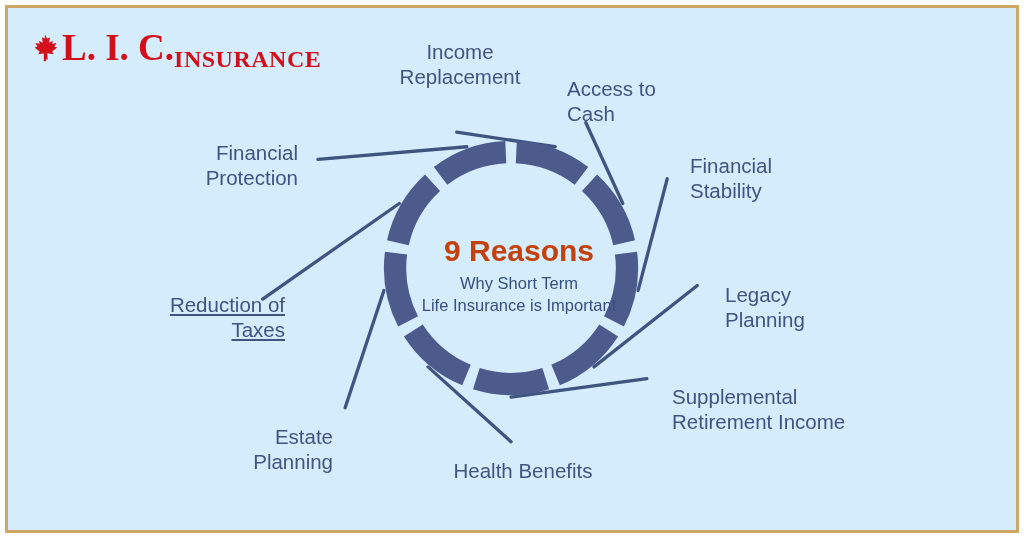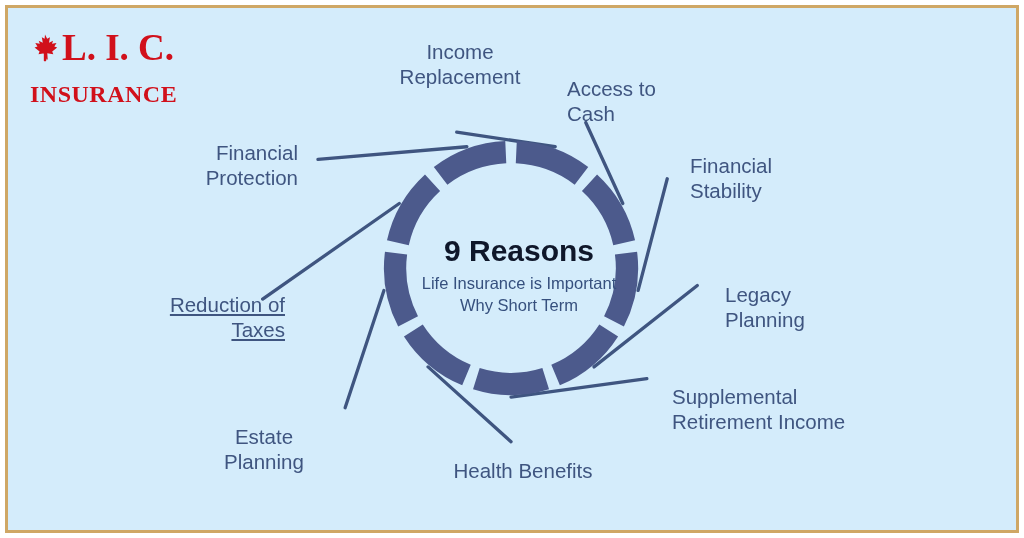--- a/index.html
+++ b/index.html
@@ -29,21 +29,20 @@
     box-sizing: border-box;
     border: 3px solid #cfa765;
     background: #d4ecfb;
     overflow: hidden;
   }
   #logo {
     position: absolute;
     left: 22px;
     top: 22px;
     display: flex;
-    flex-direction: column;
     align-items: flex-start;
     line-height: 1;
     user-select: none;
   }
   #logo-row {
     display: flex;
     align-items: center;
   }
   #logo-leaf {
     width: 30px;
@@ -88,21 +87,21 @@
   #center-block {
     position: absolute;
     left: 511px;
     top: 268px;
     transform: translate(-50%, -50%);
     width: 230px;
     text-align: center;
     user-select: none;
   }
   #center-title {
-    color: #0f172a;
+    color: #c2410c;
     font-size: 30px;
     font-weight: 700;
     line-height: 1.08;
     margin-bottom: 6px;
   }
   .center-sub {
     color: #36507e;
     font-size: 16.5px;
     line-height: 1.32;
   }
@@ -144,36 +143,36 @@
           <path d="M 550.1743437855474 393.00548303563227 A 131 131 0 0 1 471.82565621445264 393.00548303563227 L 478.70359443634266 371.0579554797579 A 108 108 0 0 0 543.2964055636573 371.0579554797579 Z" fill="#4c5a8c"></path>
           <path d="M 460.65731273156575 388.9405384418005 A 131 131 0 0 1 400.63873599206363 338.57897283589904 L 420.01514112322803 326.1872447807412 A 108 108 0 0 0 469.4961051527412 367.70670344820195 Z" fill="#4c5a8c"></path>
           <path d="M 394.69618454713145 328.28617180668465 A 131 131 0 0 1 381.0910777278151 251.12777684833935 L 403.89951446262626 254.09007556962328 A 108 108 0 0 0 415.1159384052687 317.70157675665604 Z" fill="#4c5a8c"></path>
           <path d="M 383.15490418602405 239.42323537705295 A 131 131 0 0 1 422.32924797157136 171.57128158731484 L 437.8973952742726 188.5015145910687 A 108 108 0 0 0 405.6009897106153 244.4405299291734 Z" fill="#4c5a8c"></path>
           <path d="M 431.43376499624947 163.93168470986018 A 131 131 0 0 1 505.05744855506765 137.13485535741637 L 506.1007972820405 160.11117846260282 A 108 108 0 0 0 445.4034093098851 182.2032209821748 Z" fill="#4c5a8c"></path>
         </g>
     </svg>
 
     <div id="center-block">
       <div id="center-title">9 Reasons</div>
+      <div class="center-sub">Why Short Term</div>
       <div class="center-sub">Life Insurance is Important</div>
-      <div class="center-sub">Why Short Term</div>
     </div>
 
     <div class="label l" style="left:559px; top:68px; width:130px;">Access to
 Cash</div>
     <div class="label c" style="left:382px; top:31px; width:140px;">Income
 Replacement</div>
     <div class="label l" style="left:682px; top:145px; width:140px;">Financial
 Stability</div>
     <div class="label l" style="left:717px; top:258px; width:140px;margin-top:16px;">Legacy
 Planning</div>
     <div class="label c" style="left:435px; top:450px; width:160px;">Health Benefits</div>
     <div class="label l" style="left:664px; top:376px; width:210px;">Supplemental
 Retirement Income</div>
-    <div class="label r" style="left:181px; top:416px; width:150px;text-align:center;">Estate
+    <div class="label r" style="left:175px; top:416px; width:150px;">Estate
 Planning</div>
     <div class="label r" style="left:117px; top:284px; width:160px;text-decoration:underline;">Reduction of
 Taxes</div>
     <div class="label r" style="left:140px; top:132px; width:150px;">Financial
 Protection</div>
 
   </div>
 </div>
 
 </body></html>

